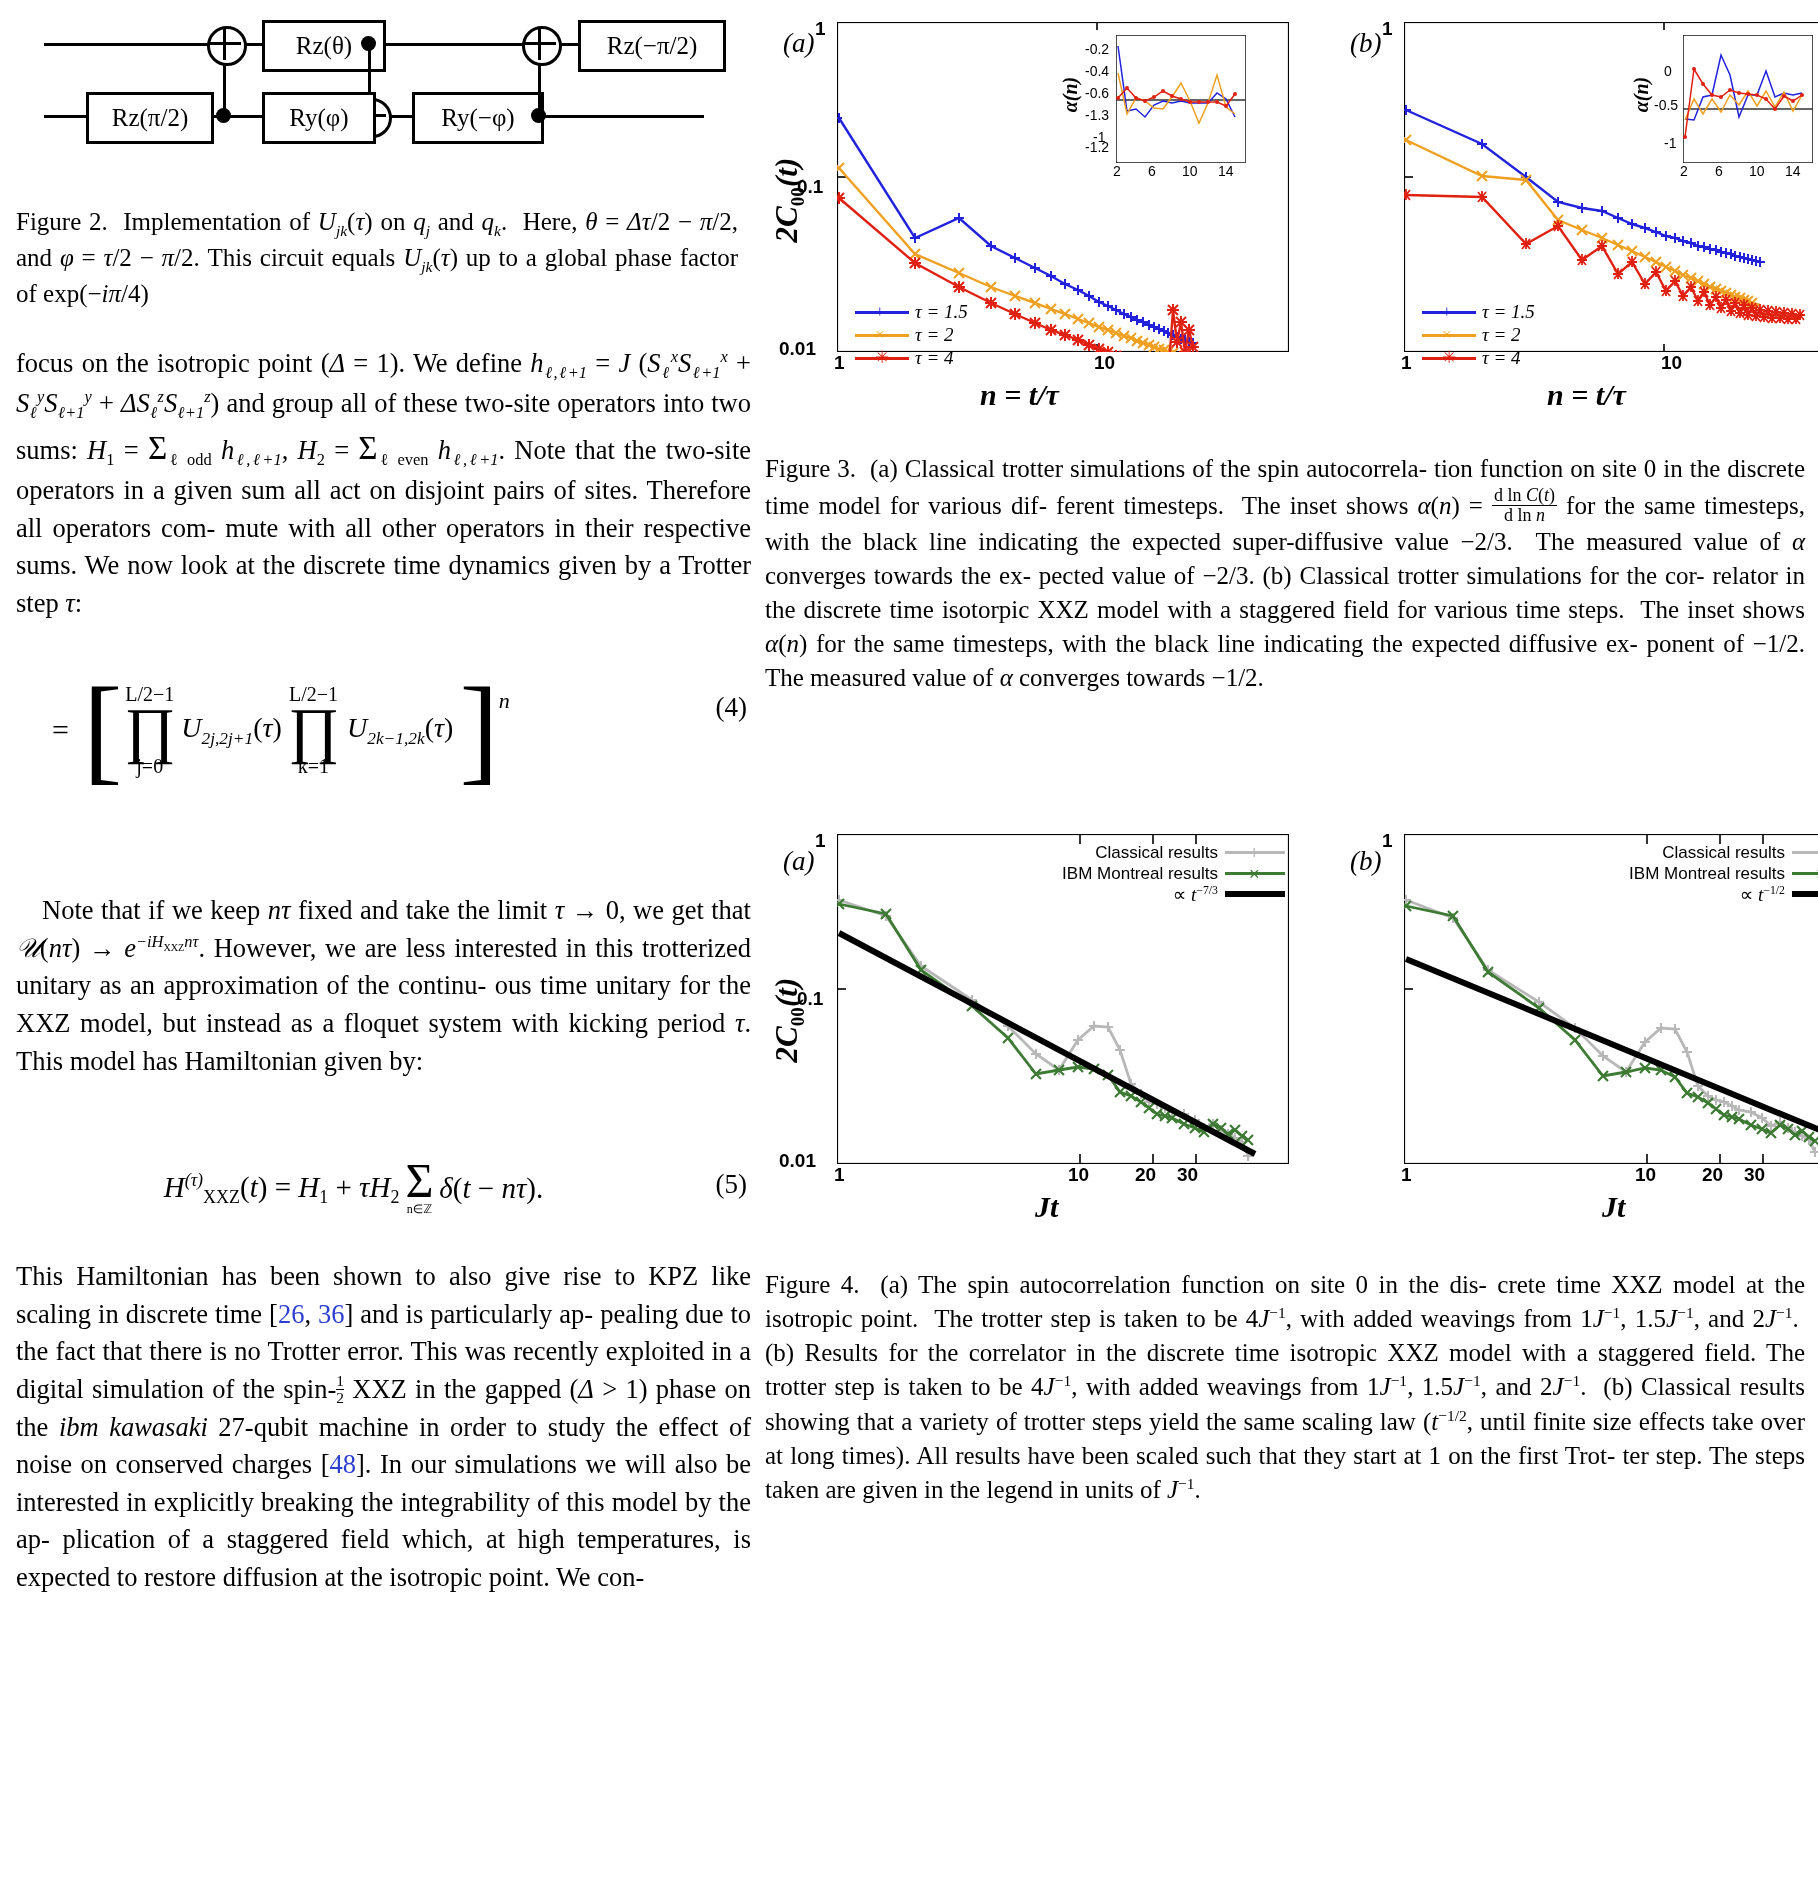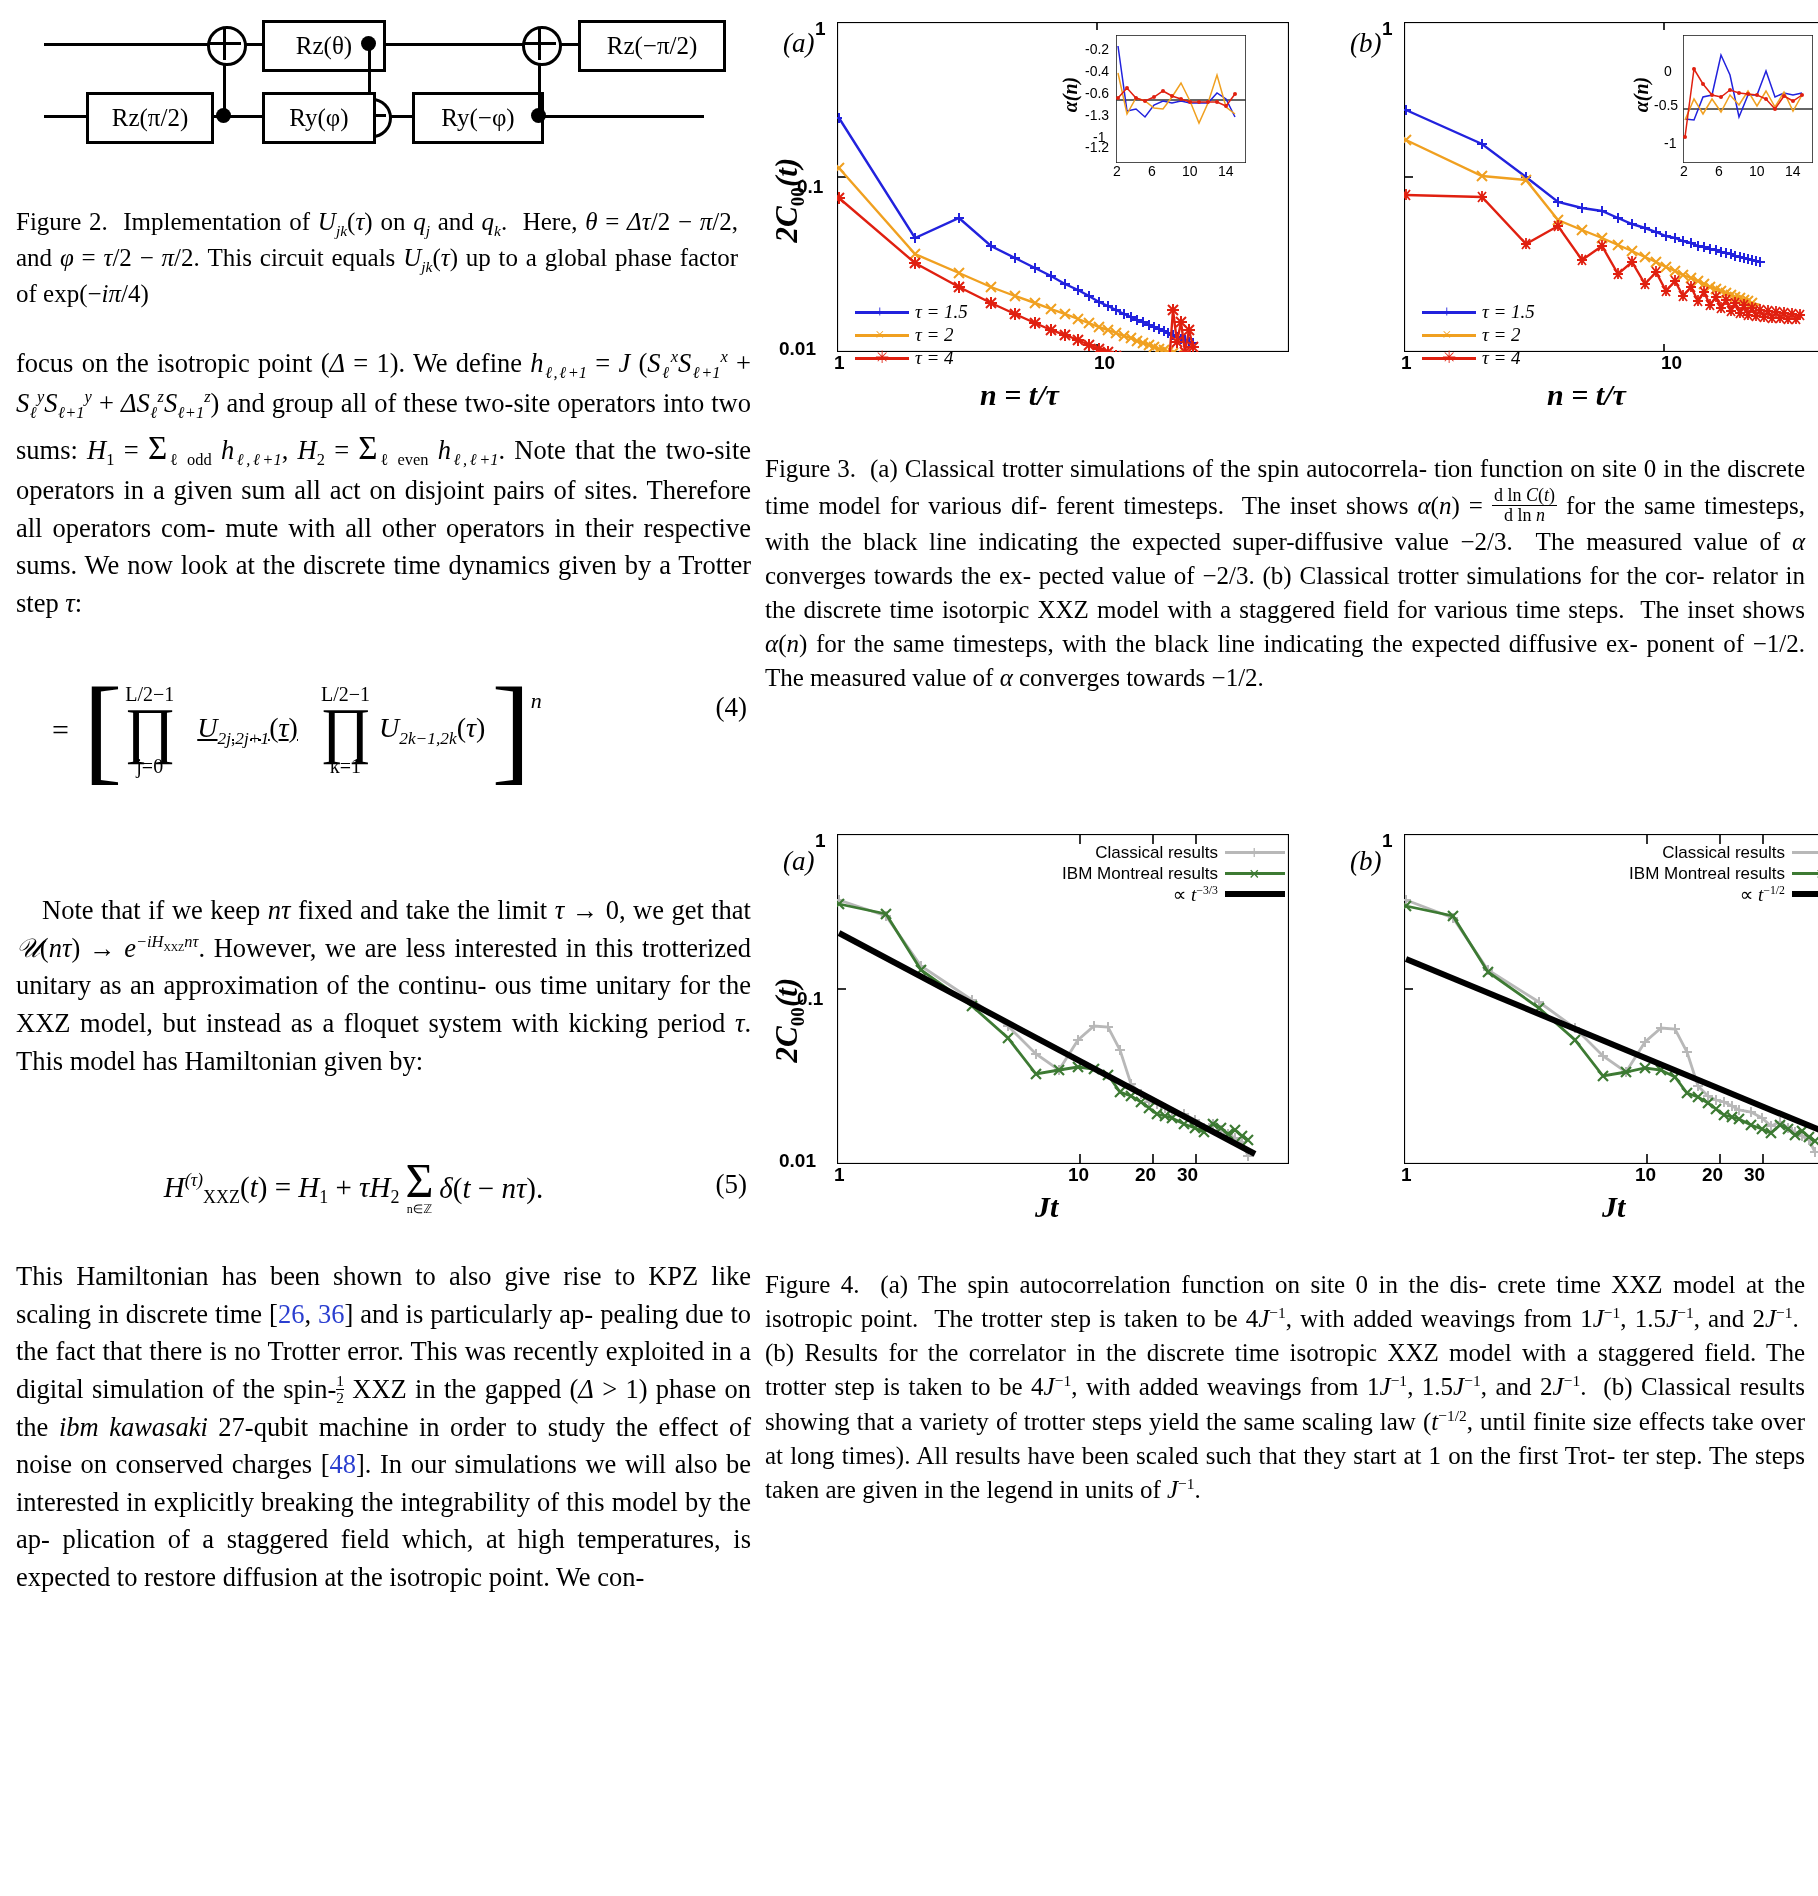--- a/index.html
+++ b/index.html
@@ -203,21 +203,21 @@
 
     <div class="eq-block" style="position:absolute; left:0; top:630px; width:735px;">
       <div style="display:flex; align-items:center; margin-top:26px; padding-left:36px;">
         <span style="font-size:30px;">=</span>
         <span style="font-size:118px; line-height:0.82; font-family:'Liberation Serif',serif; margin-left:14px;">[</span>
         <span style="display:inline-block; text-align:center; margin:0 2px;">
           <span style="display:block; font-size:20px;">L/2−1</span>
           <span style="display:block; font-size:62px; line-height:0.8; font-family:'Liberation Serif',serif;">∏</span>
           <span style="display:block; font-size:20px;">j=0</span>
         </span>
-        <span style="font-size:28px; margin:0 20px;text-decoration:underline;"><span class="mi">U</span><sub class="sub-i">2j,2j+1</sub>(<span class="mi">τ</span>)</span>
+        <span style="font-size:28px; margin:0 4px;"><span class="mi">U</span><sub class="sub-i">2j,2j+1</sub>(<span class="mi">τ</span>)</span>
         <span style="display:inline-block; text-align:center; margin:0 2px;">
           <span style="display:block; font-size:20px;">L/2−1</span>
           <span style="display:block; font-size:62px; line-height:0.8; font-family:'Liberation Serif',serif;">∏</span>
           <span style="display:block; font-size:20px;">k=1</span>
         </span>
         <span style="font-size:28px; margin:0 6px;"><span class="mi">U</span><sub class="sub-i">2k−1,2k</sub>(<span class="mi">τ</span>)</span>
         <span style="font-size:118px; line-height:0.82; font-family:'Liberation Serif',serif;">]</span>
         <span style="font-size:22px; font-style:italic; align-self:flex-start; margin-top:6px;">n</span>
         <span class="eqnum" style="font-size:27px; top:36px;">(4)</span>
       </div>
@@ -754,21 +754,21 @@
             </span>
         </div>
         <div class="lrow">
           <span>IBM Montreal results</span>
           <span class="sw">
               <i style="background:#3d7a33;"></i>
               <b style="color:#3d7a33;">×</b>
             </span>
         </div>
         <div class="lrow">
-          <span style="font-family:'Liberation Serif',serif; font-size:19px;">∝ <span class="mi">t</span><sup>−3/3</sup></span>
+          <span style="font-family:'Liberation Serif',serif; font-size:19px;">∝ <span class="mi">t</span><sup>−7/3</sup></span>
           <span class="sw">
               <i class="thick" style="background:#000;"></i>
             </span>
         </div>
       </div>
 
       <svg style="position:absolute; left:639px; top:14px;" width="452" height="330" viewBox="0 0 452 330">
         <rect x="0" y="0" width="452" height="330" fill="#fff" stroke="#000" stroke-width="2.2"></rect>
         <g stroke="#000" stroke-width="1.6">
           <line x1="0" y1="0" x2="9" y2="0"></line>

